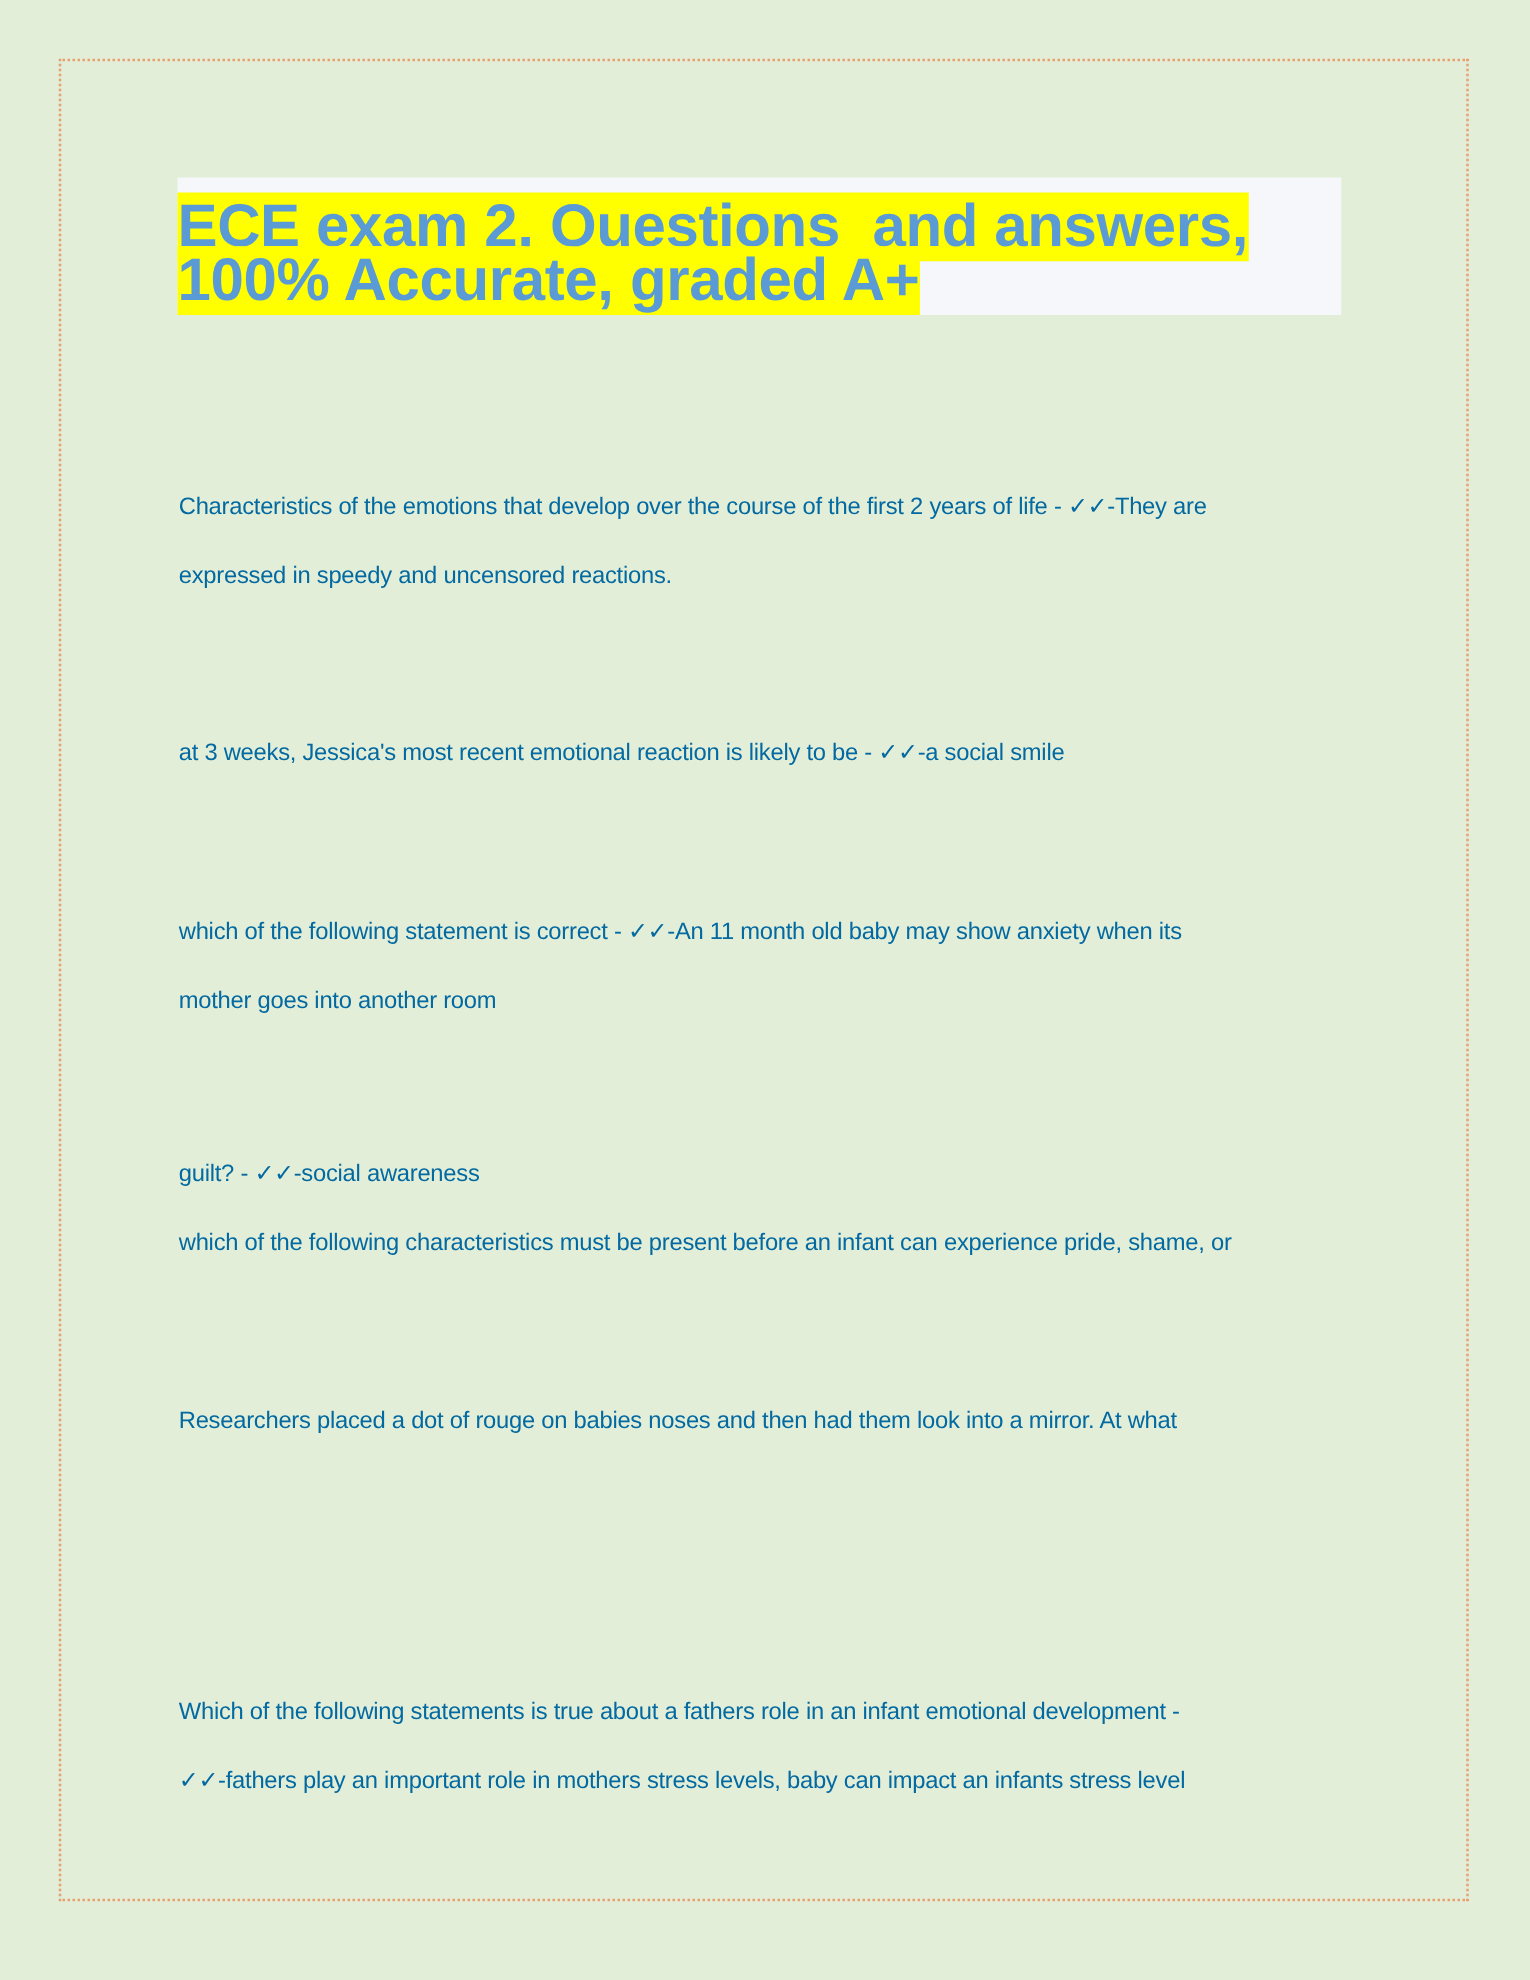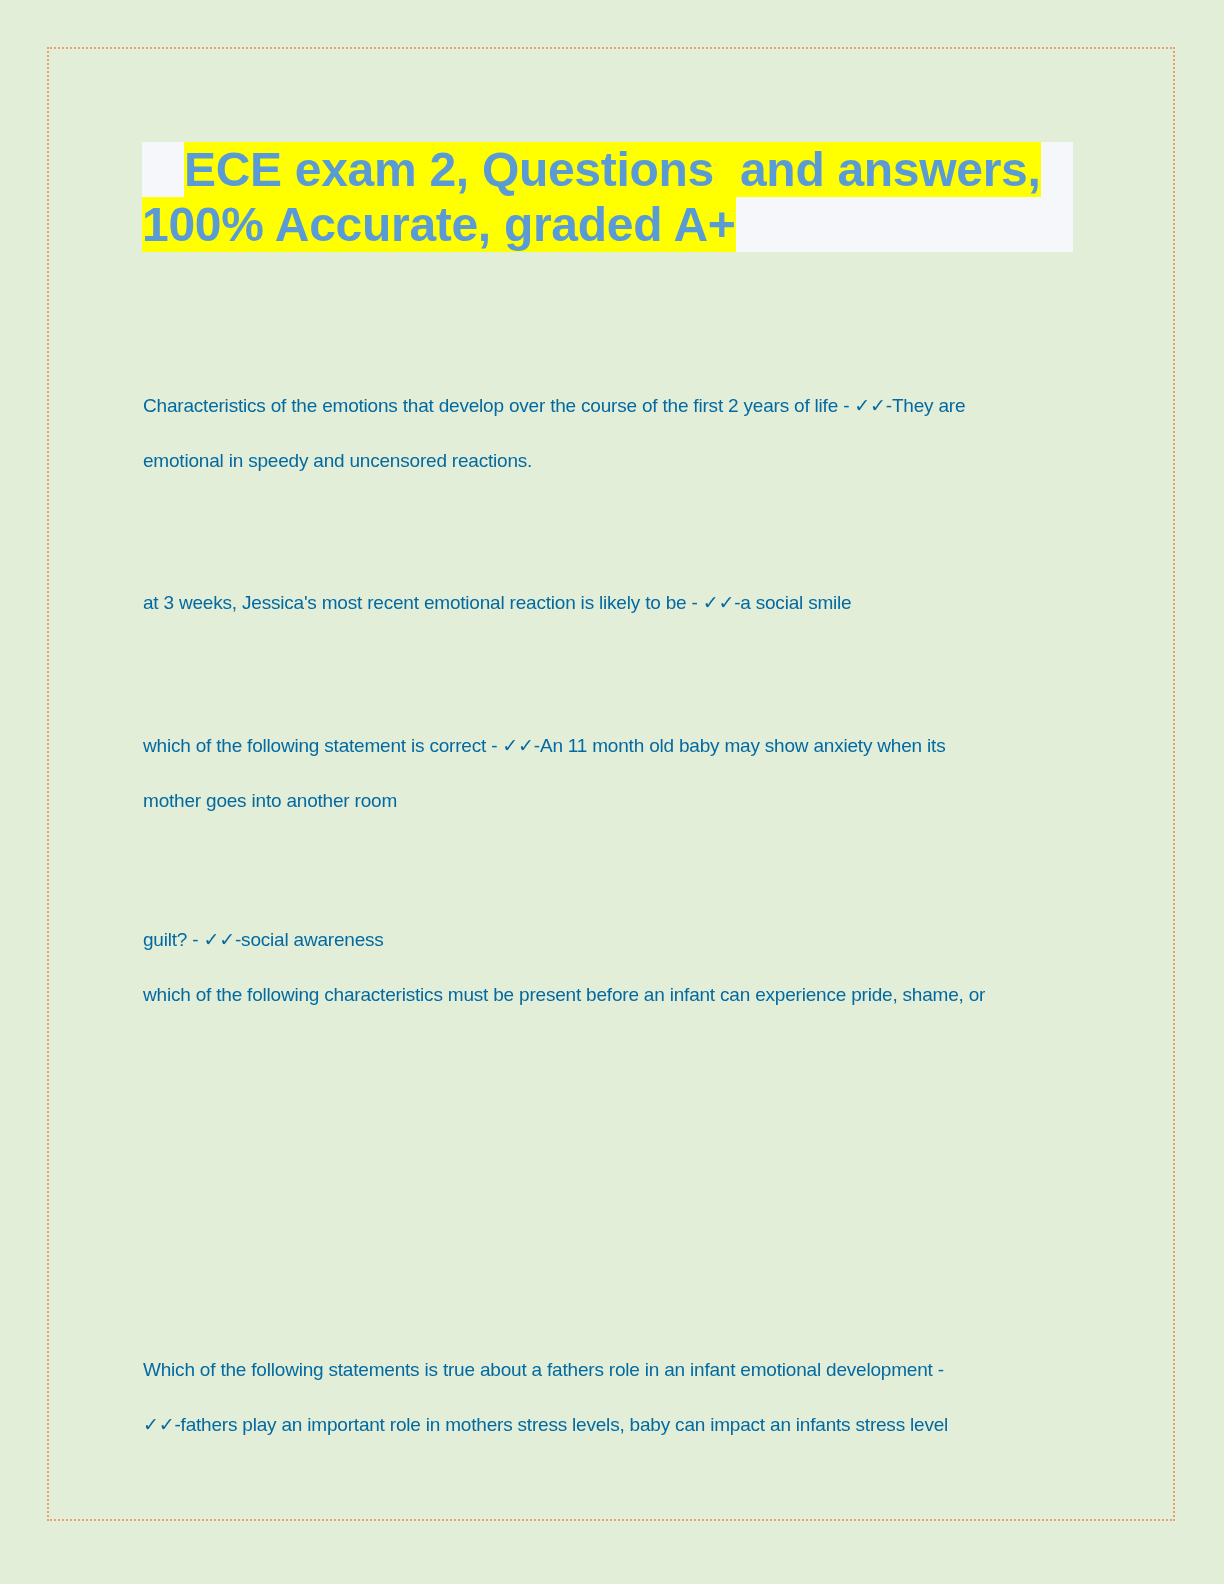--- a/index.html
+++ b/index.html
@@ -37,21 +37,21 @@
       height: 55px;
       background: #ffff00;
       color: #5b9bd5;
       font-family: "Liberation Sans", sans-serif;
       font-weight: bold;
       font-size: 48px;
       line-height: 55px;
       white-space: pre;
       letter-spacing: -0.3px;
     }
-    .title-line.l1 { top: 0; margin-left: 42px; }
+    .title-line.l1 { top: 12px; }
     .title-line.l2 { top: 55px; }
     .qa {
       position: absolute;
       left: 143px;
       width: 930px;
       font-family: "Liberation Sans", sans-serif;
       font-size: 19px;
       color: #0369a1;
       line-height: 55px;
       letter-spacing: -0.2px;
@@ -72,36 +72,37 @@
 
 <div class="page-border"></div>
 
 <div class="title-block">
   <div class="title-line l1">ECE exam 2, Questions  and answers,</div>
   <div class="title-line l2">100% Accurate, graded A+</div>
 </div>
 
 <div class="qa" style="top:378px">
   <span class="line"><span>Characteristics of the emotions that develop over the course of the first 2 years of life - </span><span class="check">✓✓</span><span>-They are</span></span>
-  <span class="line"><span>emotional in speedy and uncensored reactions.</span></span>
+  <span class="line"><span>expressed in speedy and uncensored reactions.</span></span>
 </div>
 
 <div class="qa" style="top:575px">
   <span class="line"><span>at 3 weeks, Jessica's most recent emotional reaction is likely to be - </span><span class="check">✓✓</span><span>-a social smile</span></span>
 </div>
 
 <div class="qa" style="top:718px">
   <span class="line"><span>which of the following statement is correct - </span><span class="check">✓✓</span><span>-An 11 month old baby may show anxiety when its</span></span>
   <span class="line"><span>mother goes into another room</span></span>
 </div>
 
 <div class="qa" style="top:912px">
   <span class="line"><span>guilt? - </span><span class="check">✓✓</span><span>-social awareness</span></span>
   <span class="line"><span>which of the following characteristics must be present before an infant can experience pride, shame, or</span></span>
 </div>
 
 <div class="qa" style="top:1109px">
+  <span class="line"><span>Researchers placed a dot of rouge on babies noses and then had them look into a mirror. At what</span></span>
 </div>
 
 <div class="qa" style="top:1342px">
   <span class="line"><span>Which of the following statements is true about a fathers role in an infant emotional development -</span></span>
   <span class="line"><span class="check">✓✓</span><span>-fathers play an important role in mothers stress levels, baby can impact an infants stress level</span></span>
 </div>
 
 </body></html>

